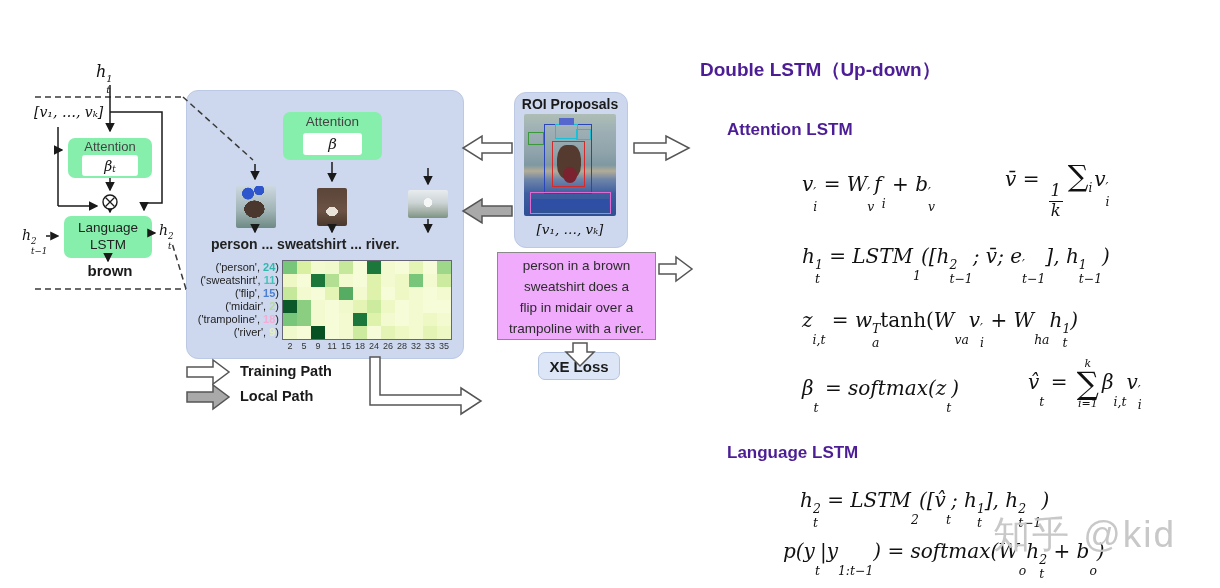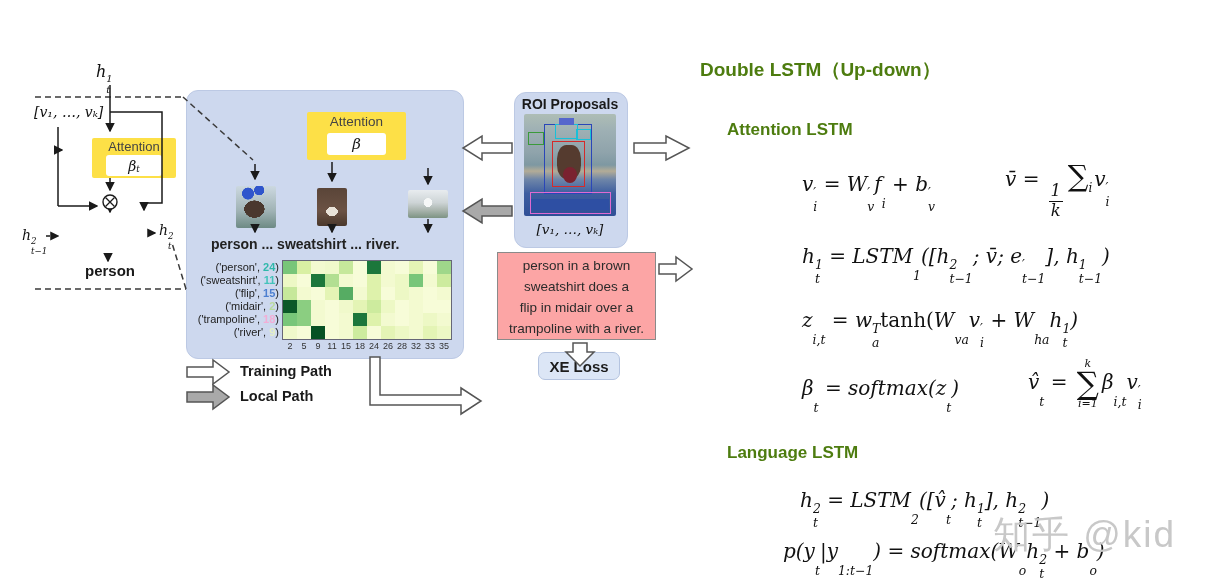--- a/index.html
+++ b/index.html
@@ -1,20 +1,20 @@
 <!DOCTYPE html>
 <html><head>
 <meta charset="utf-8">
 <style>
   html,body{margin:0;padding:0;background:#fff;}
   #canvas{position:relative;width:1220px;height:588px;background:#ffffff;overflow:hidden;
           font-family:"Liberation Sans",sans-serif;color:#1a1a1a;}
   .abs{position:absolute;}
   .panel{background:#cdd8ee;border:1px solid #bcc9e4;border-radius:12px;}
-  .graybox{background:#fde047;border-radius:2px;margin-left:24px;}
+  .graybox{background:#86efac;border-radius:7px;}
   .whitebox{background:#ffffff;border-radius:3px;}
   .bluechip{background:#dce6f6;border:1px solid #b5c4e0;border-radius:7px;
             font-weight:bold;display:flex;align-items:center;justify-content:center;color:#1c1c1c;}
   .ctr{display:flex;align-items:center;justify-content:center;}
   .serif{font-family:"DejaVu Serif","Liberation Serif",serif;}
   .math{font-family:"DejaVu Serif","Liberation Serif",serif;color:#111;white-space:nowrap;}
   .mi{font-style:italic;}
   .mr{font-style:normal;}
   .mstk{display:inline-flex;flex-direction:column;text-align:left;vertical-align:-0.50em;
         font-size:0.62em;line-height:1.08;}
@@ -29,21 +29,21 @@
   .msr{display:inline-flex;align-items:flex-end;margin:0 2px;}
   .msr .sg{font-size:1.45em;font-style:normal;line-height:0.95;}
   .msr .lo{font-size:0.6em;font-style:italic;vertical-align:-0.8em;transform:translateY(0.35em);}
   .hm-label{height:13px;line-height:13px;font-size:11px;text-align:right;color:#222;white-space:nowrap;}
   #hm-grid{display:grid;grid-template-columns:repeat(12,14px);grid-auto-rows:13px;
            border:1px solid #667;}
   .hm-cell{width:14px;height:13px;}
   #hm-ticks{display:flex;}
   .hm-tick{width:14px;text-align:center;font-size:9px;color:#333;}
   .eq{position:absolute;font-size:20px;}
-  .hdr{font-weight:bold;color:#4d7c0f;}
+  .hdr{font-weight:bold;color:#4c1d95;}
   .roi-bb{position:absolute;background:transparent;}
   svg.overlay{position:absolute;left:0;top:0;pointer-events:none;}
 </style>
 </head>
 <body>
 
 <div id="canvas">
 
   <div class="abs panel" style="left:186px;top:90px;width:276px;height:267px;"></div>
 
@@ -173,21 +173,21 @@
     <div class="roi-bb" style="left:57%;top:15%;width:14%;height:9%;border:1.5px solid #19c0d8;"></div>
     <div class="roi-bb" style="left:4%;top:18%;width:16%;height:10%;border:1.5px solid #3a9a3a;"></div>
     <div class="roi-bb" style="left:6%;top:76%;width:86%;height:20%;border:1.5px solid #e06ad0;"></div>
     <div class="roi-bb" style="left:38%;top:4%;width:16%;height:7%;background:#5566cc;"></div>
     <div class="roi-bb" style="left:36%;top:30%;width:26%;height:34%;background:#553b2f;border-radius:40%;"></div>
     <div class="roi-bb" style="left:42%;top:52%;width:16%;height:16%;background:#7a2230;border-radius:50%;"></div>
     <div class="roi-bb" style="left:8%;top:83%;width:84%;height:11%;background:#2e4fa3;"></div>
   </div>
   <div class="abs math" style="left:514px;top:221px;width:112px;text-align:center;font-size:13.5px;"><span class="mi">[v₁, …, vₖ]</span></div>
 
-  <div class="abs" style="left:497px;top:252px;width:159px;height:88px;background:#fca5a5;border:1.5px solid #8a8a8a;
+  <div class="abs" style="left:497px;top:252px;width:159px;height:88px;background:#f0abfc;border:1.5px solid #8a8a8a;
        font-size:13.5px;line-height:1.55;text-align:center;white-space:pre-line;color:#2b2b2b;padding-top:3px;box-sizing:border-box;">person in  a brown
 sweatshirt does a
 flip in midair over a
 trampoline with a river.</div>
   <div class="abs bluechip" style="left:538px;top:352px;width:80px;height:26px;font-size:15px;">XE Loss</div>
 
   <div class="abs" style="left:240px;top:363px;font-weight:bold;font-size:14.5px;">Training Path</div>
   <div class="abs" style="left:240px;top:388px;font-weight:bold;font-size:14.5px;">Local Path</div>
 
   <div class="abs math" style="left:96px;top:62px;font-size:16px;"><span class="mi">h</span><span class="mstk">
@@ -200,30 +200,33 @@
     <div style="text-align:center;font-size:13px;color:#444;margin-top:1px;">Attention</div>
     <div class="whitebox ctr math" style="position:absolute;left:14px;top:17px;width:56px;height:21px;font-size:14px;">
         <span class="mi">β</span>
         <span class="mstk">
           <span class="u"></span>
           <span class="d">t</span>
         </span>
       </div>
   </div>
 
+  <div class="abs graybox ctr" style="left:64px;top:216px;width:88px;height:42px;font-size:13.5px;line-height:1.25;
+       text-align:center;white-space:pre-line;color:#222;">Language
+LSTM</div>
 
   <div class="abs math" style="left:22px;top:227px;font-size:14px;"><span class="mi">h</span><span class="mstk">
         <span class="u">2</span>
         <span class="d">t−1</span>
       </span></div>
   <div class="abs math" style="left:159px;top:222px;font-size:14px;"><span class="mi">h</span><span class="mstk">
         <span class="u">2</span>
         <span class="d">t</span>
       </span></div>
-  <div class="abs" style="left:78px;top:262px;width:64px;text-align:center;font-weight:bold;font-size:15px;">person</div>
+  <div class="abs" style="left:78px;top:262px;width:64px;text-align:center;font-weight:bold;font-size:15px;">brown</div>
 
   <div class="abs hdr" style="left:700px;top:57px;font-size:19px;">Double LSTM（Up-down）</div>
   <div class="abs hdr" style="left:727px;top:120px;font-size:17px;">Attention LSTM</div>
 
   <div class="eq math" style="left:802px;top:172px;"><span class="mi">v</span><span class="mstk">
         <span class="u">′</span>
         <span class="d">i</span>
       </span><span class="mi"> = </span><span class="mi">W</span><span class="mstk">
         <span class="u">′</span>
         <span class="d">v</span>

